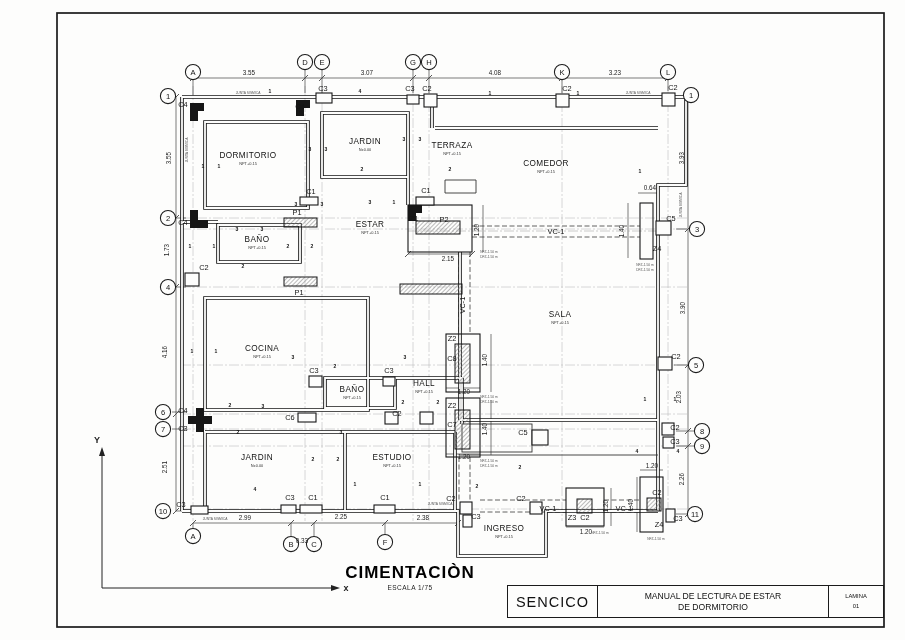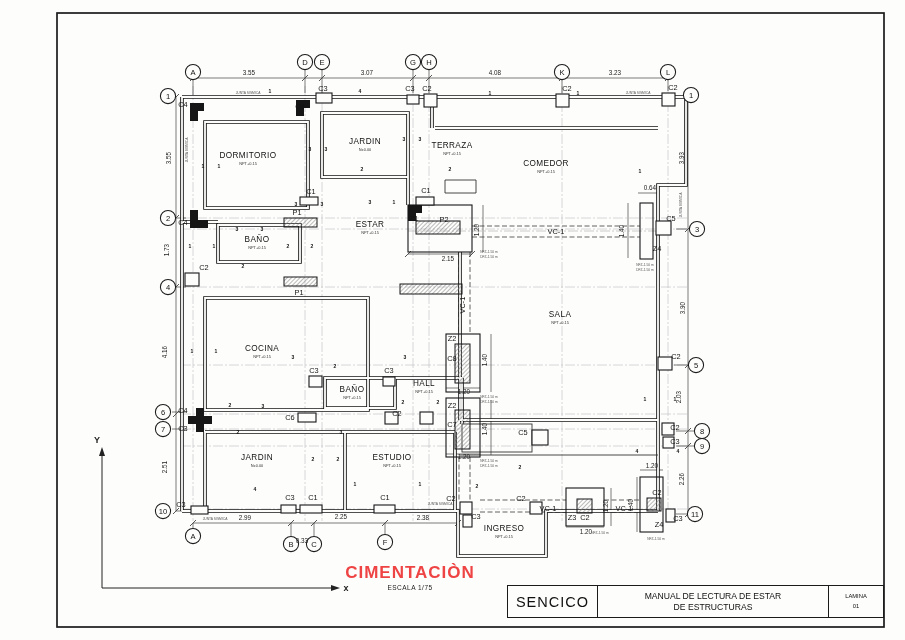--- a/index.html
+++ b/index.html
@@ -10,21 +10,21 @@
   .room{font-size:8.2px;letter-spacing:.4px;fill:#111;}
   .lvl{font-size:3.9px;fill:#333;}
   .marker{font-size:7.4px;fill:#141414;}
   .dim{font-size:6.3px;fill:#222;}
   .mark{font-size:5px;font-weight:bold;fill:#111;}
   .tiny{font-size:3.3px;fill:#555;}
   .bubT{font-size:7.6px;fill:#111;}
   .axisT{font-size:9px;fill:#222;font-weight:bold;}
   
   .dtitle{position:absolute;left:330px;top:563px;width:160px;text-align:center;}
-  .dtitle .t1{font-size:17px;font-weight:bold;letter-spacing:1px;color:#ef4444;}
+  .dtitle .t1{font-size:17px;font-weight:bold;letter-spacing:1px;color:#000000;}
   .dtitle .t2{font-size:6.5px;letter-spacing:.5px;color:#222;margin-top:1px;}
   
   .tblock{position:absolute;left:507px;top:585px;width:377px;height:33px;
           border:1.6px solid #1b1b1b;display:flex;background:#fdfdfc;box-sizing:border-box;}
   .tb-cell{box-sizing:border-box;display:flex;flex-direction:column;align-items:center;justify-content:center;}
   .tb-company{width:90px;border-right:1.6px solid #1b1b1b;font-size:14.5px;letter-spacing:1px;color:#111;}
   .tb-manual{flex:1;border-right:1.6px solid #1b1b1b;font-size:8.6px;line-height:1.25;text-align:center;color:#111;}
   .tb-lamina{width:54px;font-size:5.8px;color:#111;text-align:center;line-height:1.6;}
 </style>
 </head>
@@ -397,21 +397,21 @@
 
 <div class="dtitle">
   <div class="t1">CIMENTACIÒN</div>
   <div class="t2">ESCALA 1/75</div>
 </div>
 
 <div class="tblock">
   <div class="tb-cell tb-company">SENCICO</div>
   <div class="tb-cell tb-manual">
     <div>MANUAL DE LECTURA DE ESTAR</div>
-    <div>DE ESTRUCTURAS</div>
+    <div>DE DORMITORIO</div>
   </div>
   <div class="tb-cell tb-lamina">
     <div>LAMINA</div>
     <div>01</div>
   </div>
 </div>
 
 </div>
 
 </body></html>

